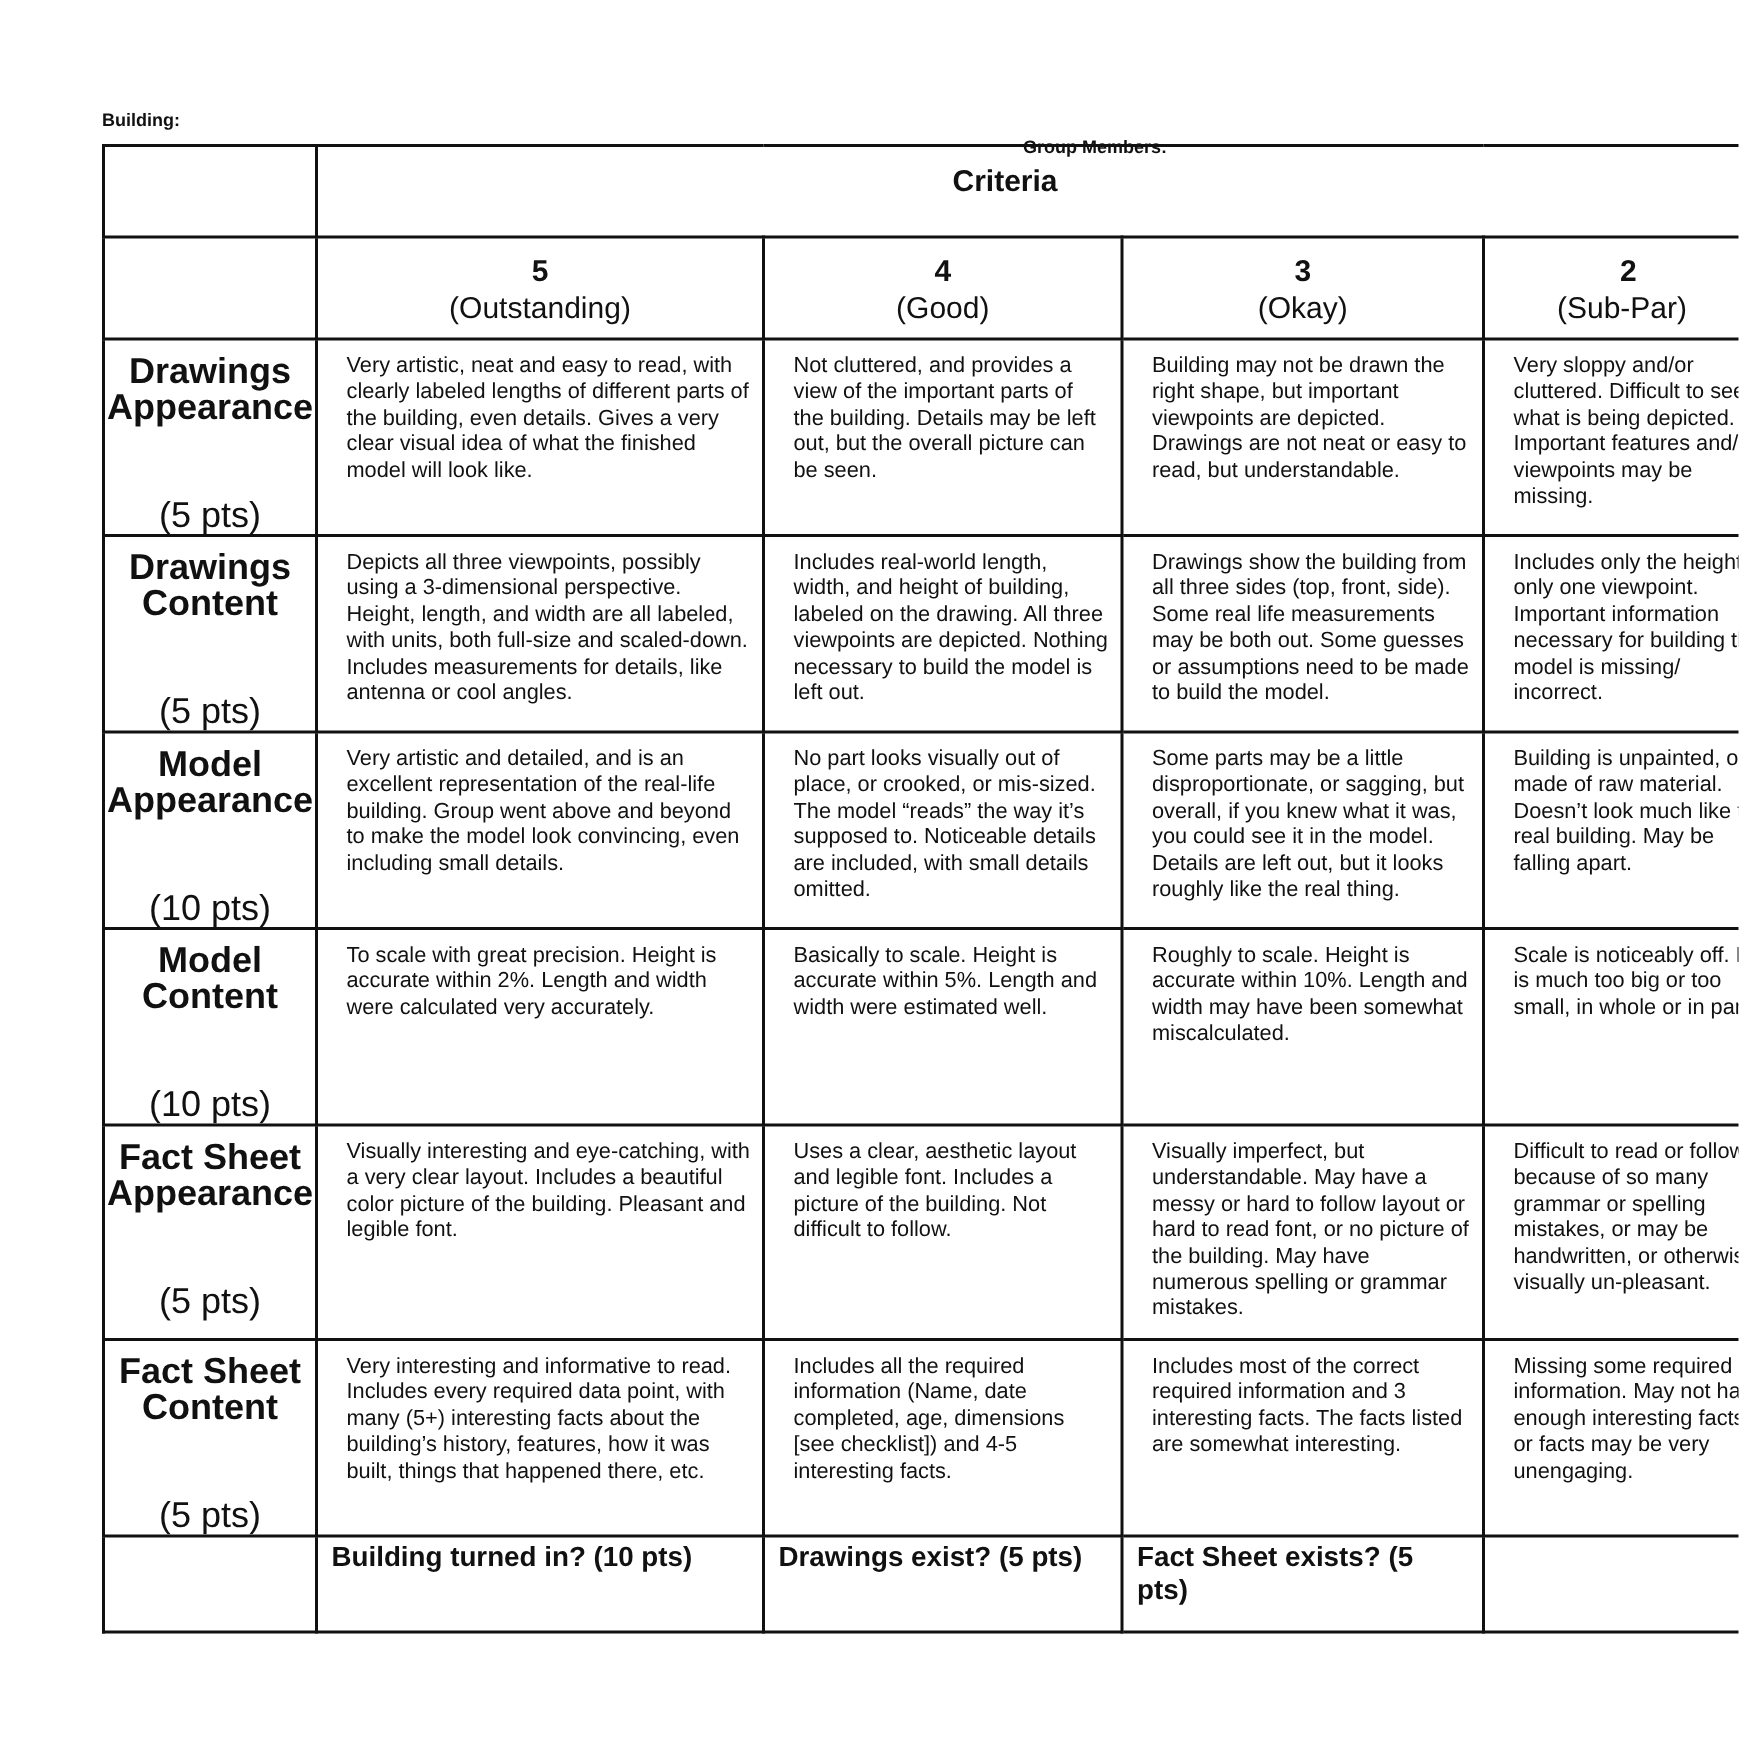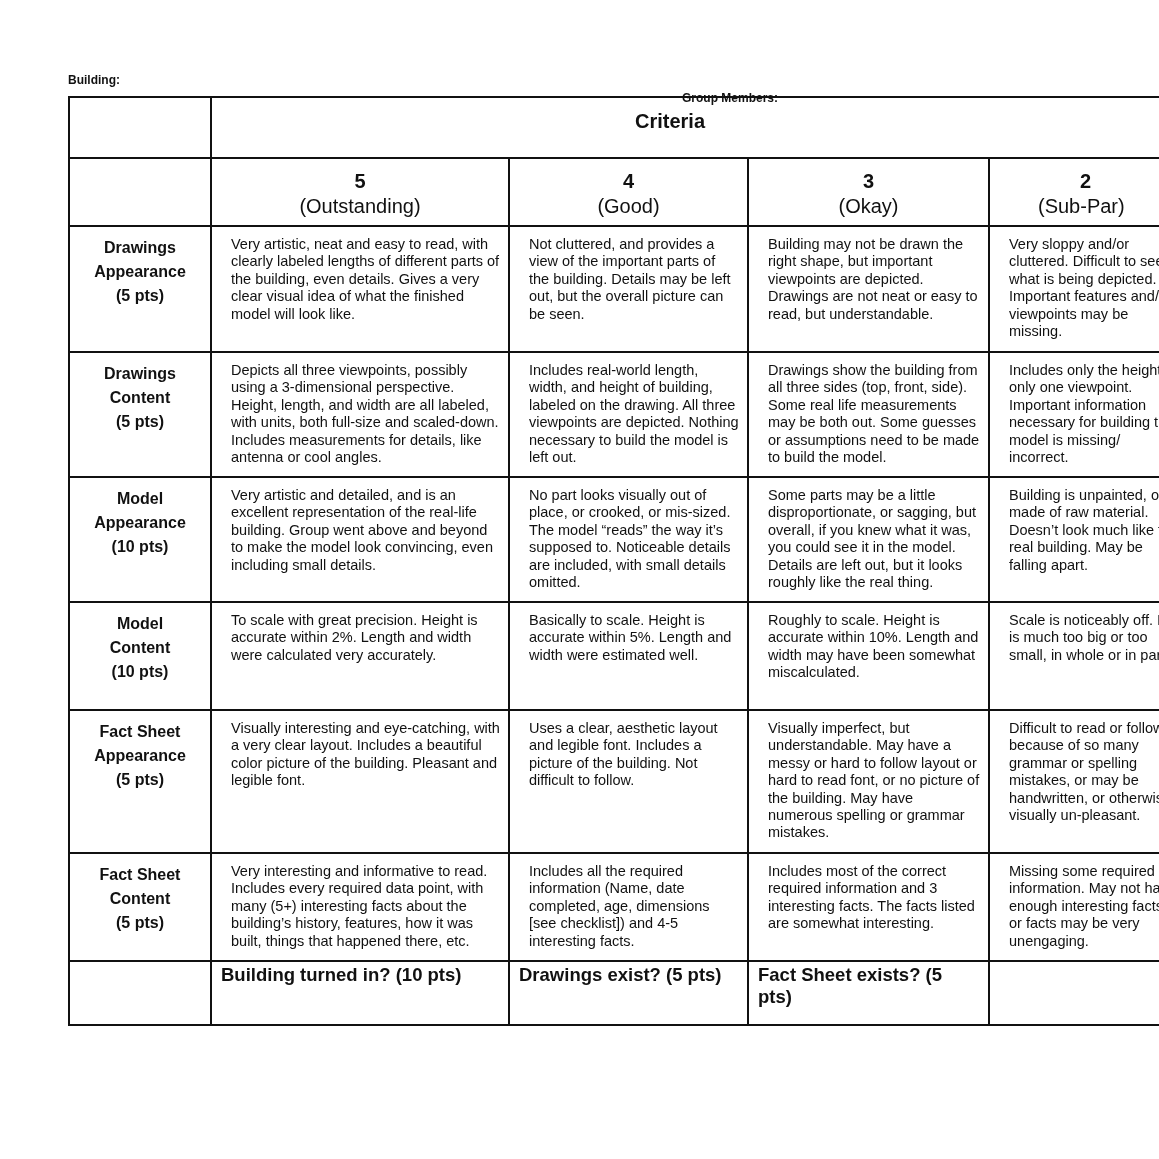--- a/index.html
+++ b/index.html
@@ -71,25 +71,25 @@
       font-size: 20px;
       line-height: 25px;
     }
     .level-head .num { display: block; font-weight: bold; }
     .level-head .name { display: block; }
     td.c2cell .level-head { text-align: left; padding-left: 80px; }
 
     .row-label {
       text-align: center;
       padding-top: 9px;
-      font-size: 16px;
+      font-size: 24px;
       line-height: 24px;
     }
     .row-label .title { display: block; font-weight: bold; }
-    .row-label .pts { display: block; font-weight: bold; }
+    .row-label .pts { display: block; font-weight: normal; margin-top: 48px; }
 
     .desc {
       font-size: 14.5px;
       line-height: 17.4px;
       padding: 9px 8px 0 19px;
       white-space: normal;
     }
     td.c2cell .desc { width: 170px; padding-right: 0; }
 
     .footer-cell {

